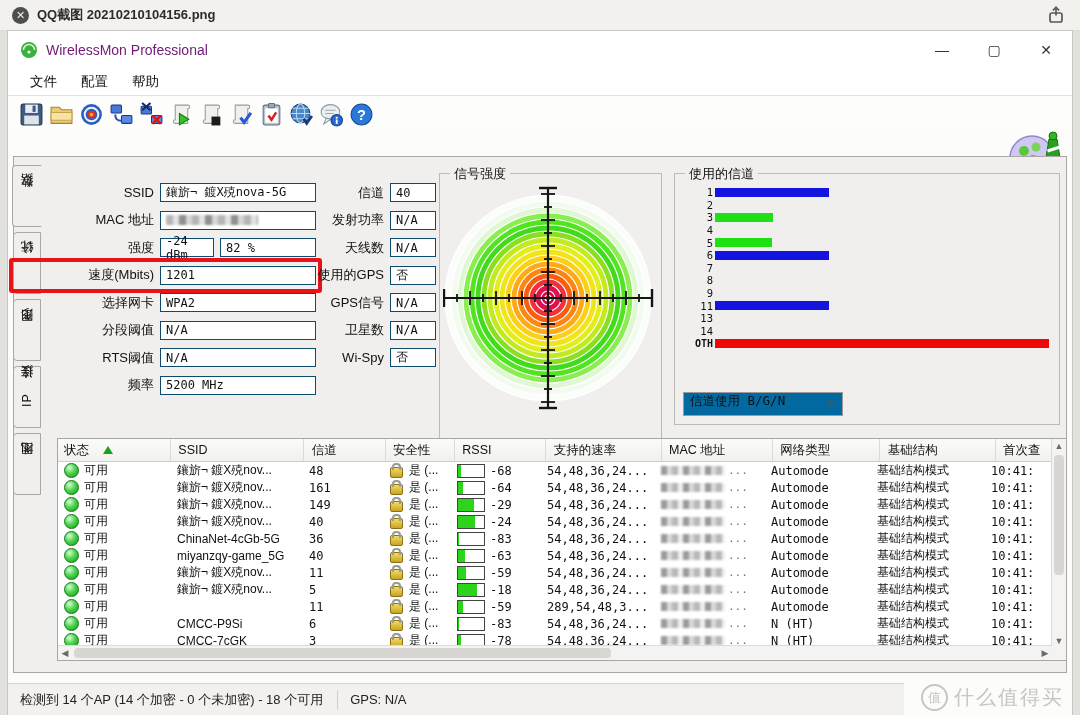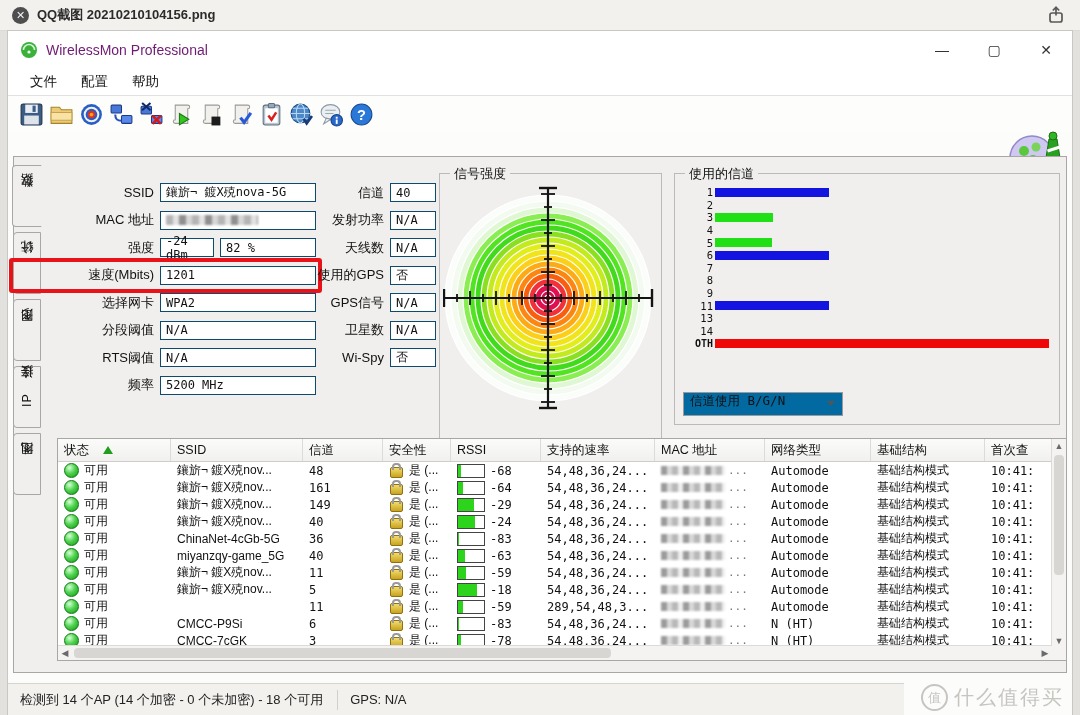--- a/index.html
+++ b/index.html
@@ -60,21 +60,21 @@
   .chan-row{display:flex;align-items:center;height:12.6px;}
   .chan-label{flex:0 0 30px;text-align:right;font-size:10.5px;color:#111;padding-right:2px;font-family:"DejaVu Sans Mono",monospace;}
   .chan-label.oth{font-weight:bold;font-size:10px;}
   .chan-barzone{flex:1;height:9px;position:relative;}
   .chan-bar{position:absolute;left:0;top:0;height:9px;}
   .chan-dd{position:absolute;left:8px;bottom:8px;width:158px;height:22px;border:1px solid #9a9a9a;background:#0369a1;display:flex;align-items:flex-start;position:absolute;}
   .chan-dd .val{font-size:12.5px;padding-left:6px;color:#111;font-family:"DejaVu Sans Mono",monospace;}
 
   
   .apt{position:absolute;left:43px;top:281px;width:1010px;height:223px;border:1px solid #a9a7a3;background:#fff;box-sizing:border-box;}
-  .apt-head{display:flex;height:22px;background:linear-gradient(#fbfbfa,#f1f0ee);border-bottom:1px solid #cfcdc9;}
+  .apt-head{display:flex;height:22px;background:linear-gradient(#fbfbfa,#f1f0ee);border-bottom:1px solid #cfcdc9;justify-content:space-between;}
   .th{font-size:12.5px;color:#111;display:flex;align-items:center;padding-left:6px;box-sizing:border-box;border-right:1px solid #dddbd7;overflow:hidden;white-space:nowrap;}
   .sort{width:0;height:0;border-left:5px solid transparent;border-right:5px solid transparent;border-bottom:8px solid #1f9e1f;margin-left:14px;}
   .apt-body{position:relative;}
   .tr{display:flex;height:17px;align-items:center;}
   .td{font-size:12px;color:#111;padding-left:6px;box-sizing:border-box;display:flex;align-items:center;overflow:hidden;white-space:nowrap;font-family:"DejaVu Sans Mono",monospace;}
   .td.cjk{font-family:"Liberation Sans",sans-serif;}
   .ball{width:13px;height:13px;border-radius:50%;background:radial-gradient(circle at 35% 30%,#d8ffd8,#4fd44f 45%,#149617);border:1px solid #0e7a10;margin-right:5px;flex:0 0 13px;}
   .lock{position:relative;width:11px;height:9px;background:linear-gradient(#f2dc6a,#c9a322);border:1px solid #8f7110;border-radius:2px;margin:4px 6px 0 1px;flex:0 0 11px;}
   .lock::before{content:"";position:absolute;left:1px;top:-5px;width:5px;height:5px;border:2px solid #9a9a9a;border-bottom:none;border-radius:4px 4px 0 0;}
   .rssi-bar{width:26px;height:12px;border:1px solid #444;background:#fff;margin-right:5px;flex:0 0 26px;position:relative;}

